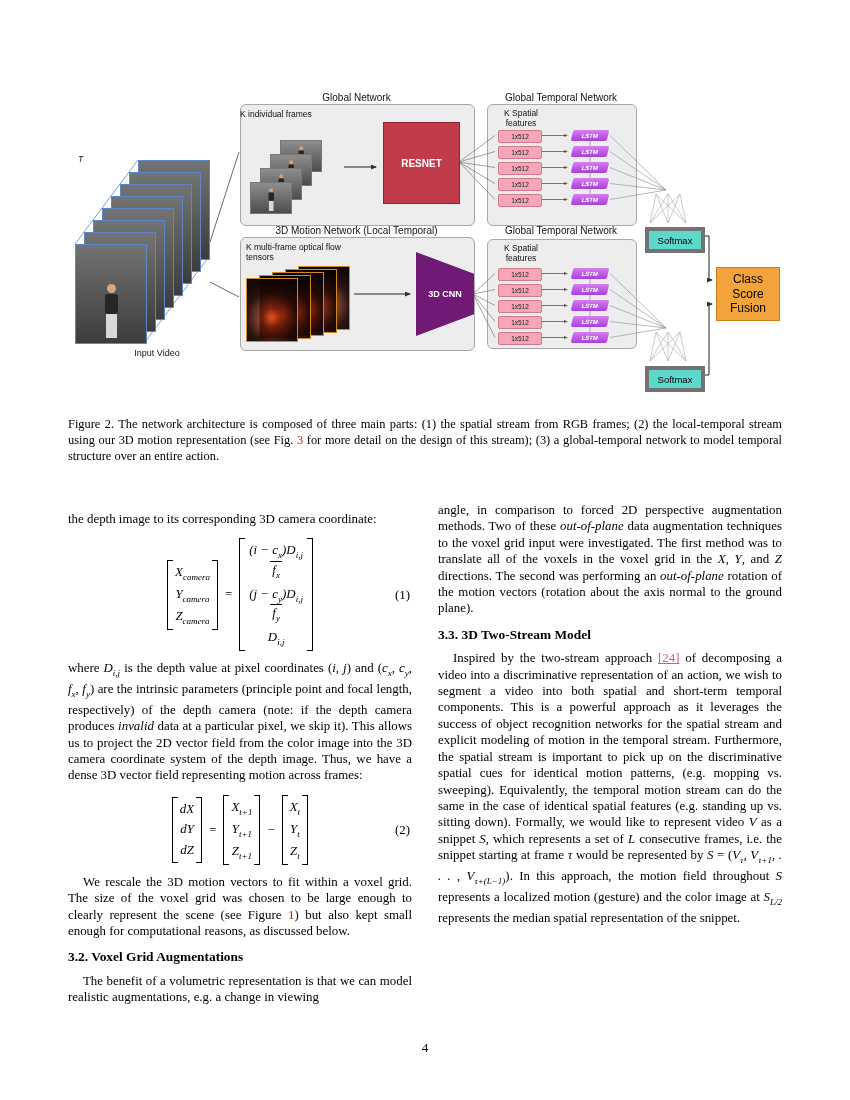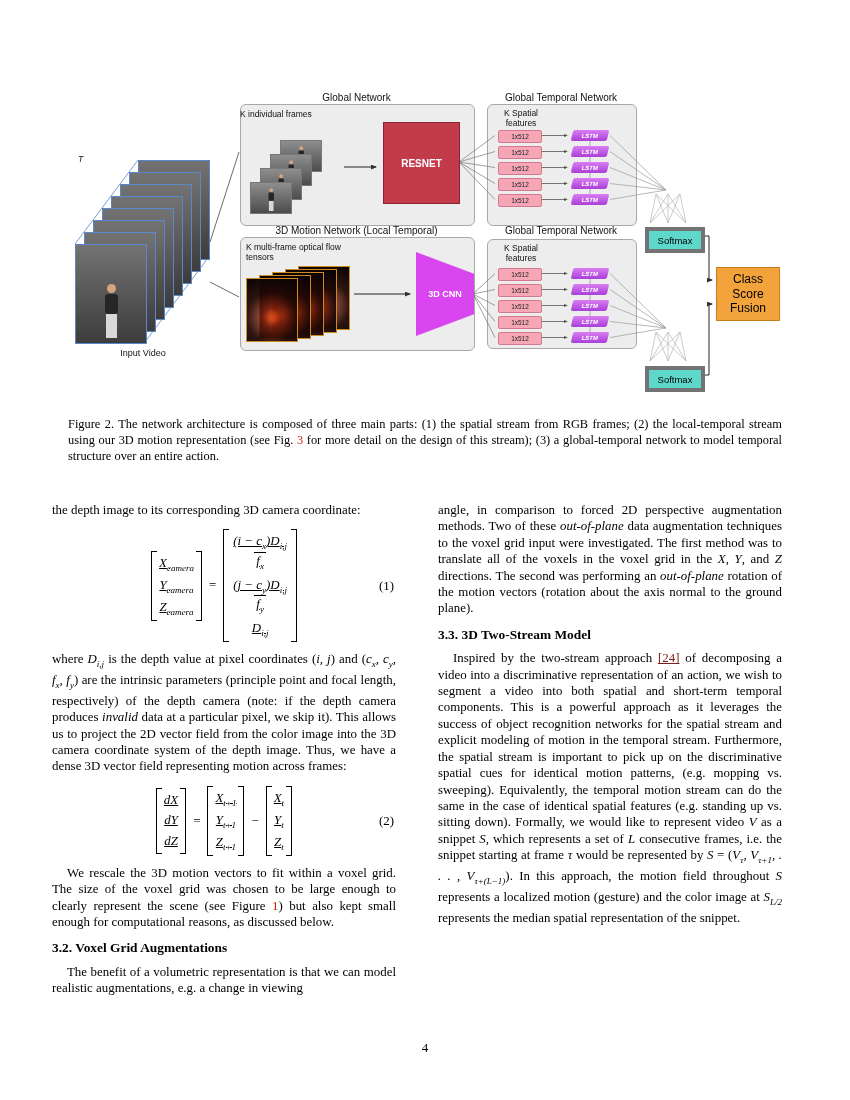--- a/index.html
+++ b/index.html
@@ -9,21 +9,21 @@
   
   .figure{position:absolute;left:68px;top:92px;width:722px;height:312px;
           font-family:"Liberation Sans", sans-serif;}
   .figure svg{position:absolute;left:0;top:0;z-index:2;}
   .panel{position:absolute;background:#ededed;border:1px solid #a8a8a8;border-radius:6px;z-index:1;}
   .fig-title{position:absolute;font-size:10px;color:#111;text-align:center;z-index:3;}
   .fig-label{position:absolute;font-size:8.5px;color:#111;line-height:1.2;z-index:3;}
   .resnet{position:absolute;left:315px;top:30px;width:75px;height:80px;background:#c13b4a;
           border:1px solid #8e2130;color:#fff;font-weight:bold;font-size:10px;
           display:flex;align-items:center;justify-content:center;z-index:3;}
-  .cnn3d{position:absolute;left:348px;top:160px;width:58px;height:84px;background:#d946ef;
+  .cnn3d{position:absolute;left:348px;top:160px;width:58px;height:84px;background:#701a75;
          color:#fff;font-weight:bold;font-size:9px;display:flex;align-items:center;justify-content:center;
          clip-path:polygon(0 0,100% 26%,100% 74%,0 100%);z-index:3;}
   .featbox{position:absolute;width:42px;height:11px;background:#f7a6b6;border:1px solid #d4798d;
            border-radius:2px;font-size:6.5px;color:#222;display:flex;align-items:center;justify-content:center;z-index:3;}
   .lstm{position:absolute;width:36px;height:11px;background:linear-gradient(#d97df2,#a93fd8);
         border-radius:2px;transform:skewX(-14deg);color:#fff;font-size:6px;font-weight:bold;
         display:flex;align-items:center;justify-content:center;z-index:3;}
   .softmax{position:absolute;width:52px;height:18px;background:#5ed8cb;border:4px solid #737373;
            font-size:9.5px;display:flex;align-items:center;justify-content:center;z-index:3;}
   .fusion{position:absolute;left:648px;top:175px;width:62px;height:52px;background:#f2a33c;
@@ -38,34 +38,34 @@
   .pers{position:absolute;left:50%;bottom:5px;transform:translateX(-50%);width:20px;}
   .pers .head{width:9px;height:9px;border-radius:50%;background:#d8a47e;margin:0 auto;}
   .pers .torso{width:13px;height:20px;background:#262626;border-radius:3px;margin:1px auto 0;}
   .pers .legs{width:11px;height:24px;background:#d8d8d8;margin:0 auto;}
   .thumb .pers{transform:translateX(-50%) scale(0.42);transform-origin:50% 100%;bottom:2px;}
 
   
   .caption{position:absolute;left:68px;top:417px;width:714px;font-size:12.4px;line-height:15.8px;
            text-align:justify;}
   .col{position:absolute;top:502px;width:344px;font-size:12.9px;line-height:16.4px;text-align:justify;}
-  .col-left{left:52px;}
+  .col-left{left:68px;margin-top:9px;}
   .col-right{left:438px;}
   .col p{margin:0;}
   .ind{text-indent:15px;}
   .sec{font-weight:bold;font-size:13.4px;margin:10px 0 7px;text-align:left;}
   .refr{color:#cc2200;}
-  .refg{color:#7f1d1d;text-decoration:underline;}
+  .refg{color:#ec4899;text-decoration:underline;}
   sub{font-size:70%;}
 
   
   .eq{position:relative;display:flex;align-items:center;justify-content:center;margin:11px 0 9px;}
   .eqnum{position:absolute;right:2px;top:50%;transform:translateY(-50%);font-size:12.9px;}
   .mat{display:inline-flex;flex-direction:column;align-items:center;justify-content:center;
-       padding:2px 8px;position:relative;margin:0 3px;text-decoration:underline;}
+       padding:2px 8px;position:relative;margin:0 3px;}
   .mat::before,.mat::after{content:"";position:absolute;top:0;bottom:0;width:5px;border:1.3px solid #000;}
   .mat::before{left:0;border-right:0;}
   .mat::after{right:0;border-left:0;}
   .mrow{font-style:italic;font-size:12.9px;line-height:1.6;text-align:center;}
   .frac{display:inline-flex;flex-direction:column;align-items:center;margin:2px 0;}
   .frac .fr-num{padding:0 2px;line-height:1.25;}
   .frac .fr-den{border-top:1px solid #000;padding:0 2px;line-height:1.3;}
   .op{font-size:12.9px;margin:0 4px;}
 
   .pagenum{position:absolute;left:0;top:1040px;width:100%;text-align:center;font-size:13px;}
@@ -240,21 +240,21 @@
         <div class="legs"></div>
       </div>
     </div>
   <div class="vframe" style="left:7px;top:152px">
       <div class="pers">
         <div class="head"></div>
         <div class="torso"></div>
         <div class="legs"></div>
       </div>
     </div>
-  <div class="fig-label" style="left:30px;top:256px;width:90px;text-align:center;font-size:9px">Input Video</div>
+  <div class="fig-label" style="left:44px;top:256px;width:90px;text-align:center;font-size:9px">Input Video</div>
 
   <div class="fig-label" style="left:172px;top:17px;width:92px">K individual frames</div>
   <div class="thumb" style="left:212px;top:48px">
       <div class="pers">
         <div class="head"></div>
         <div class="torso"></div>
         <div class="legs"></div>
       </div>
     </div>
   <div class="thumb" style="left:202px;top:62px">

